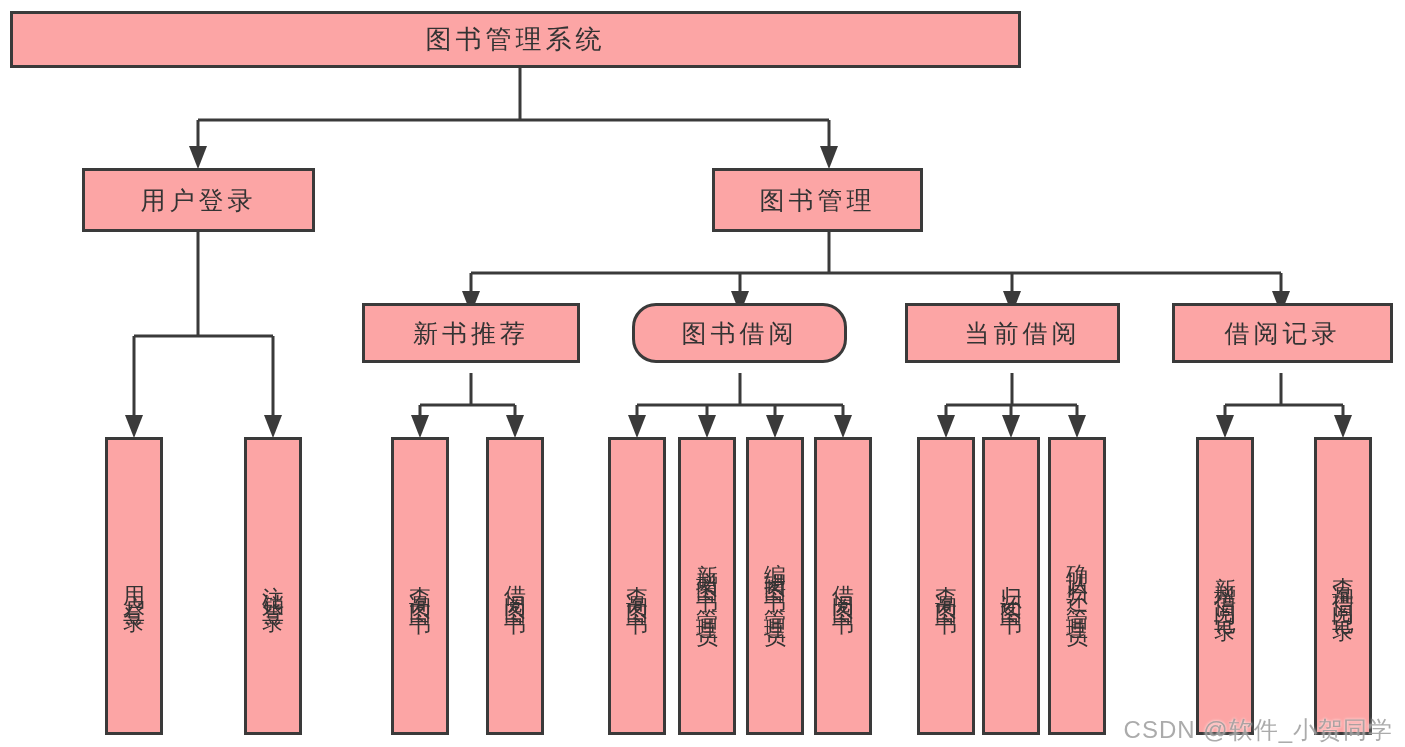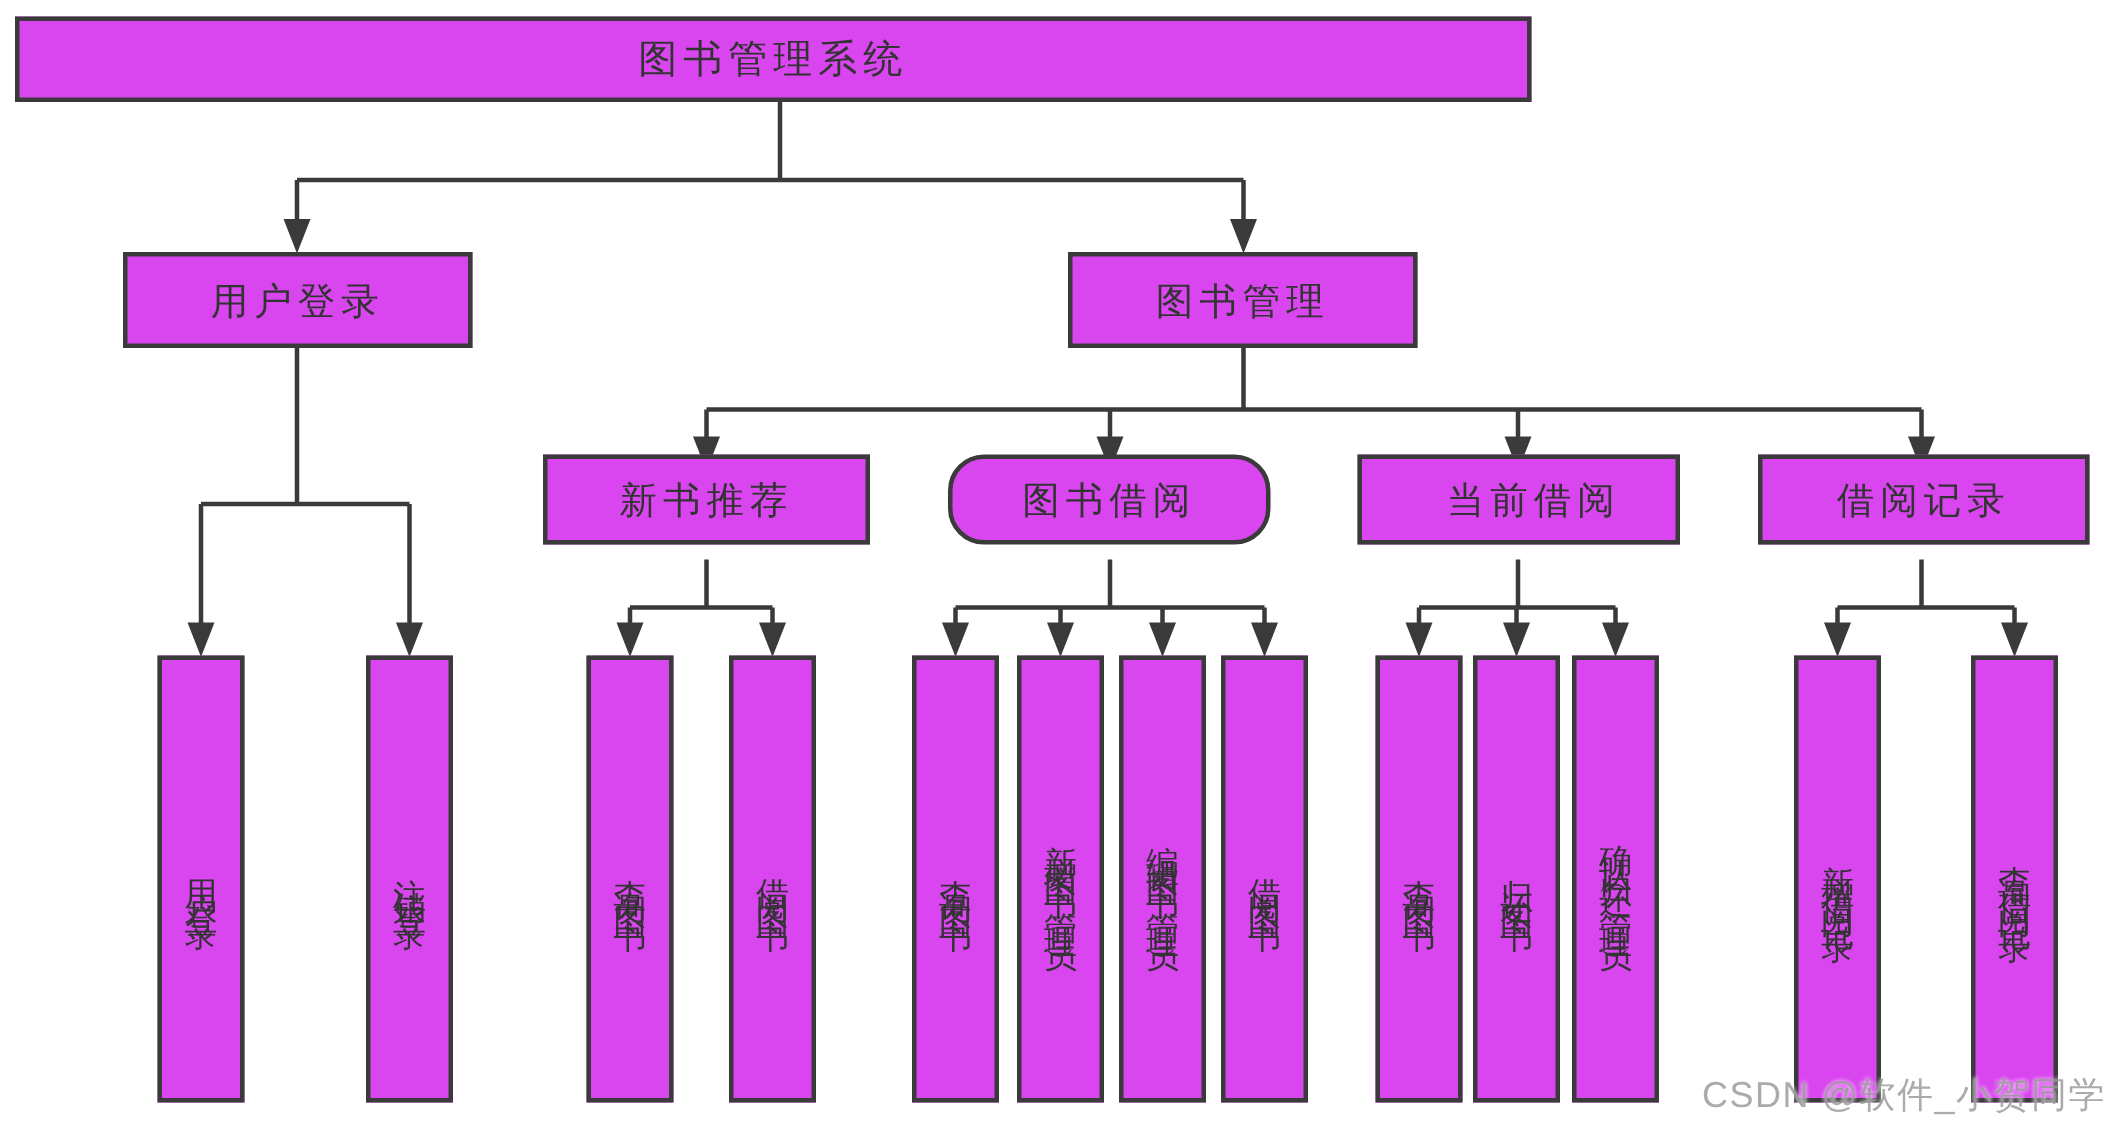--- a/index.html
+++ b/index.html
@@ -24,21 +24,21 @@
     fill: none;
   }
   .wires polygon {
     fill: #3a3a3a;
     stroke: none;
   }
   .box {
     position: absolute;
     box-sizing: border-box;
     border: 3px solid #3a3a3a;
-    background: #d946ef;
+    background: #fca5a5;
     display: flex;
     align-items: center;
     justify-content: center;
     z-index: 2;
     font-family: Liberation Serif, serif;
   }
   .hlabel {
     font-size: 25px;
     letter-spacing: 4px;
     white-space: nowrap;
@@ -53,21 +53,21 @@
     text-orientation: mixed;
     font-size: 22px;
     letter-spacing: 9px;
     line-height: 1;
     color: #333333;
     white-space: nowrap;
   }
   .watermark {
     position: absolute;
     top: 714px;
-    right: 1px;
+    right: 12px;
     z-index: 5;
     font-size: 24px;
     letter-spacing: 1px;
     color: rgba(150, 150, 150, 0.8);
     text-shadow: 0 0 3px #ffffff;
     white-space: nowrap;
   }
 </style>
 </head>
 <body>
@@ -117,21 +117,21 @@
     </g>
   </svg>
 
   <div class="box root">
     <span class="hlabel" style="font-size:26px;">图书管理系统</span>
   </div>
 
   <div class="box lvl1" style="left:82px; width:233px;">
     <span class="hlabel">用户登录</span>
   </div>
-  <div class="box lvl1" style="left:712px; width:233px;">
+  <div class="box lvl1" style="left:712px; width:211px;">
     <span class="hlabel">图书管理</span>
   </div>
 
   <div class="box lvl2" style="left:362px; width:218px;">
     <span class="hlabel">新书推荐</span>
   </div>
   <div class="box lvl2" style="left:632px; width:215px;border-radius:24px;">
     <span class="hlabel">图书借阅</span>
   </div>
   <div class="box lvl2" style="left:905px; width:215px;padding-left:20px;">

